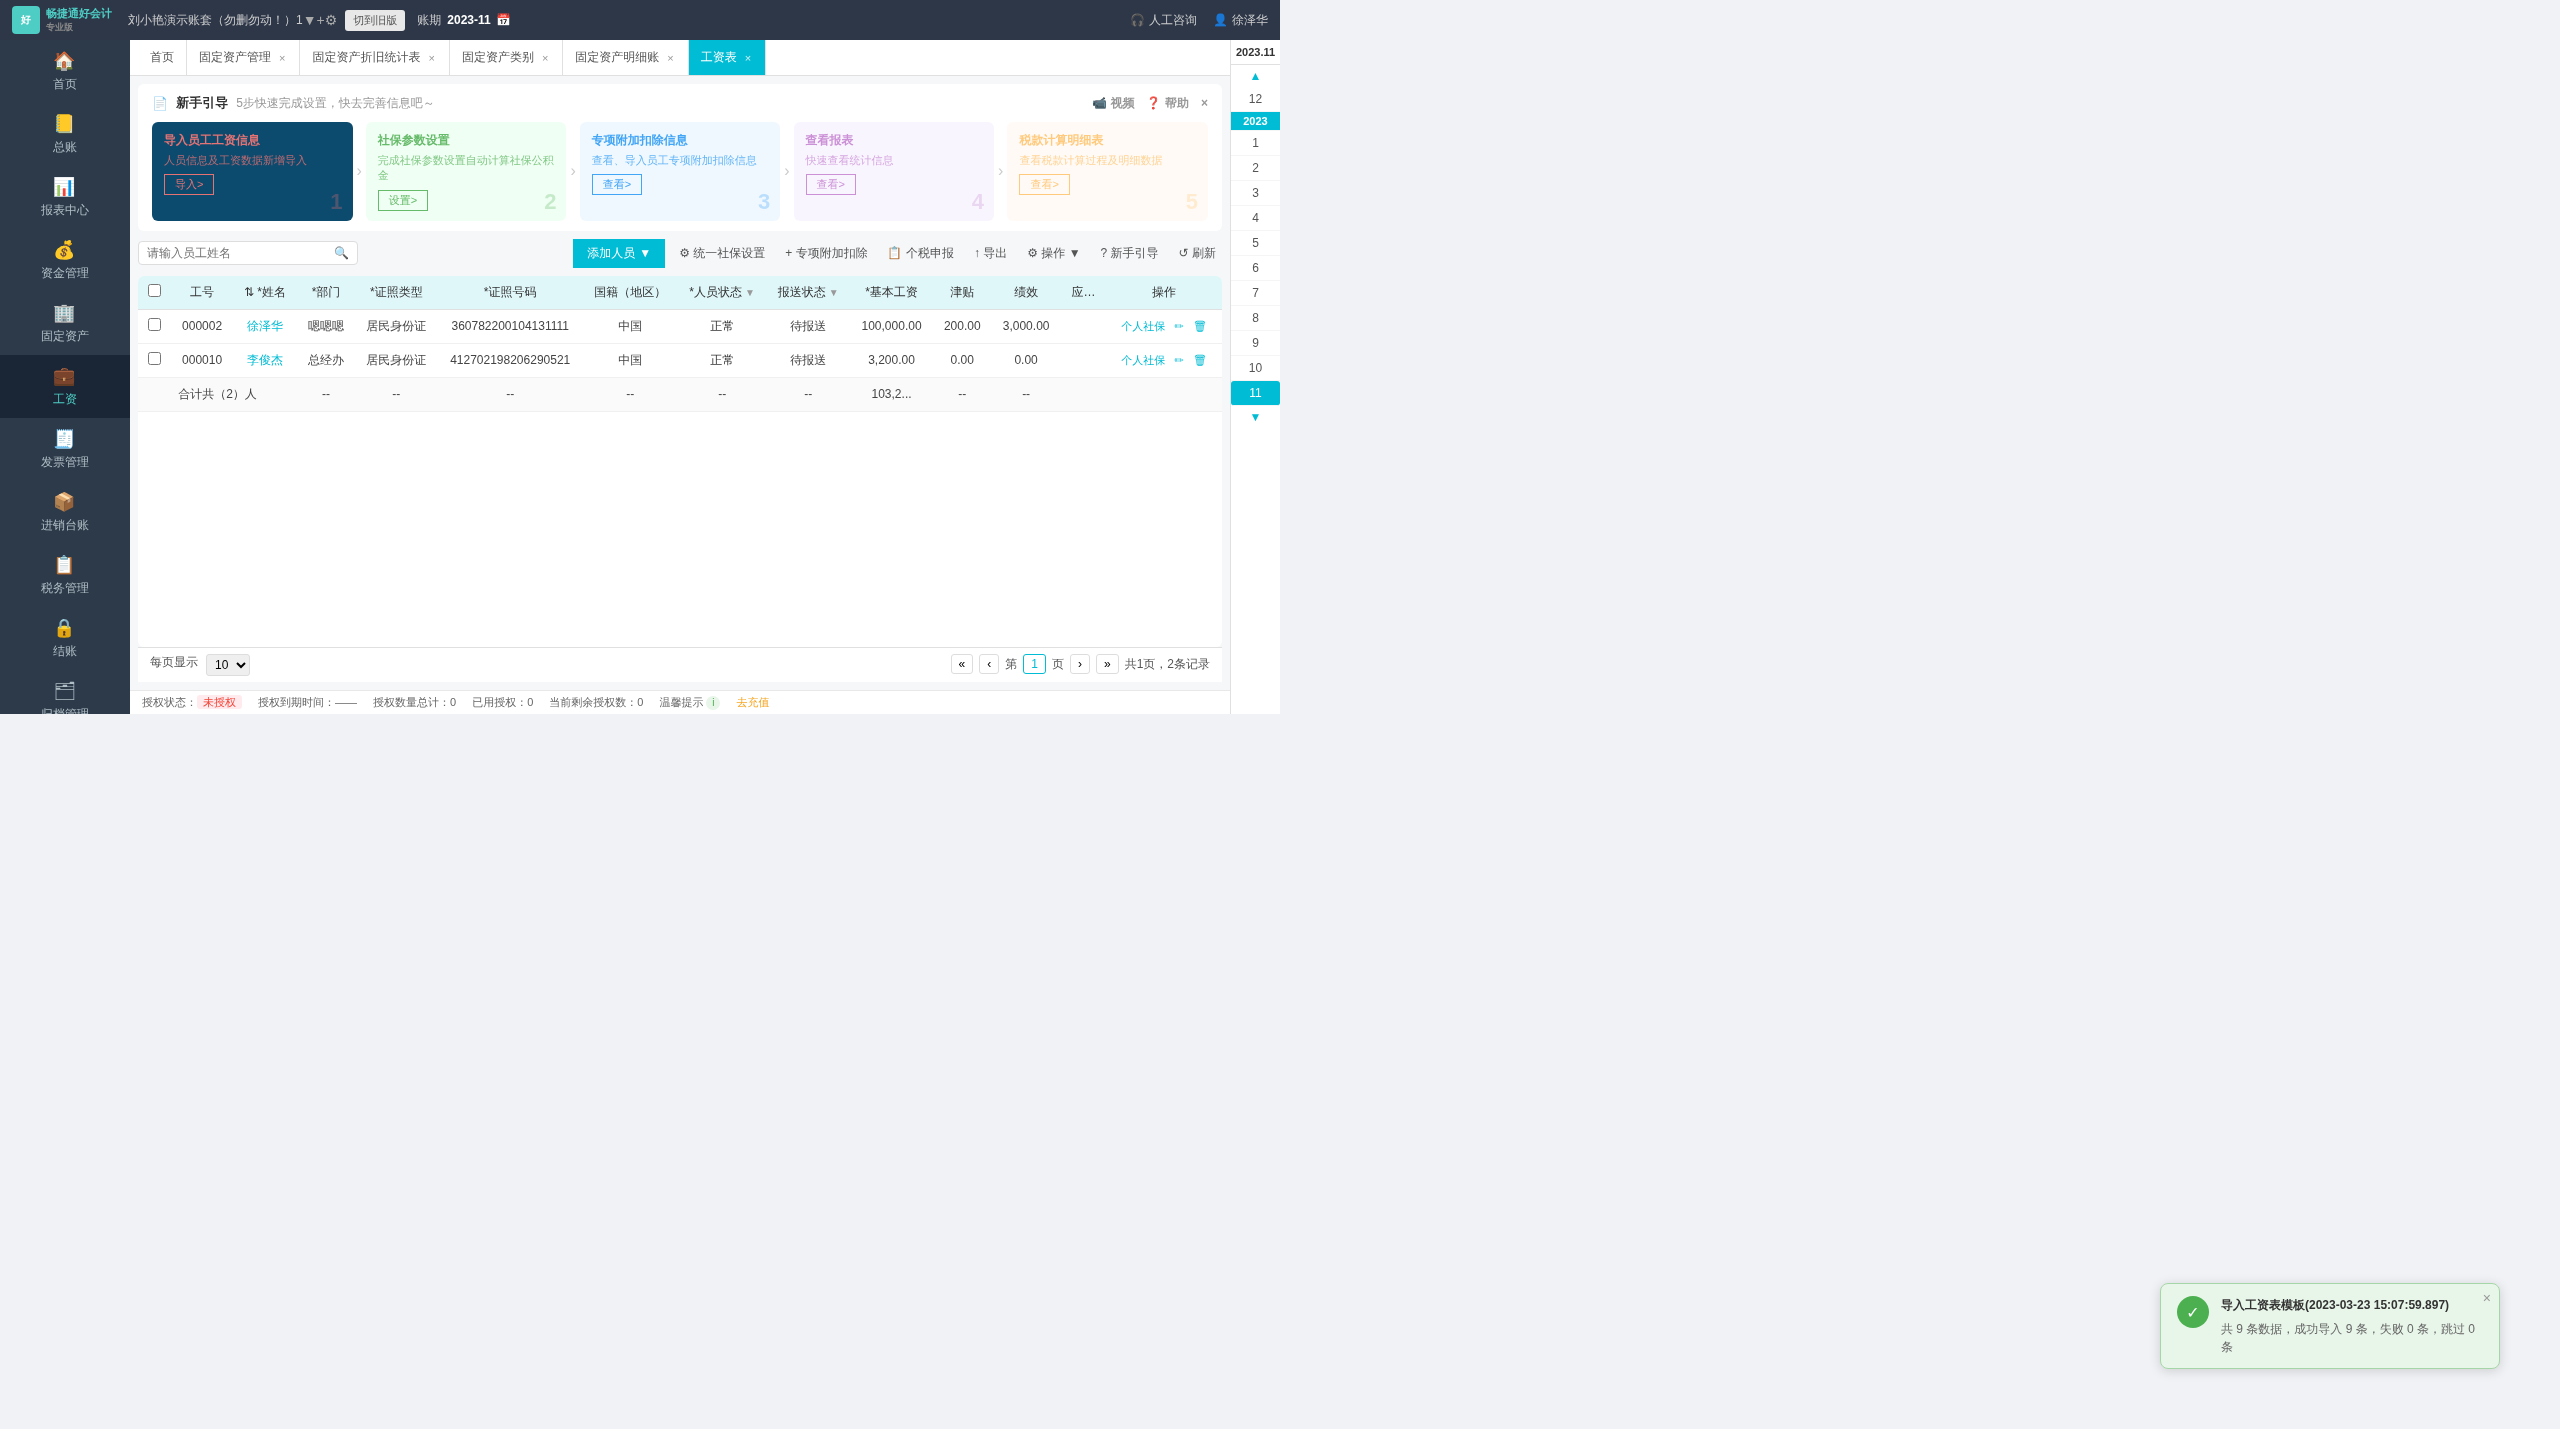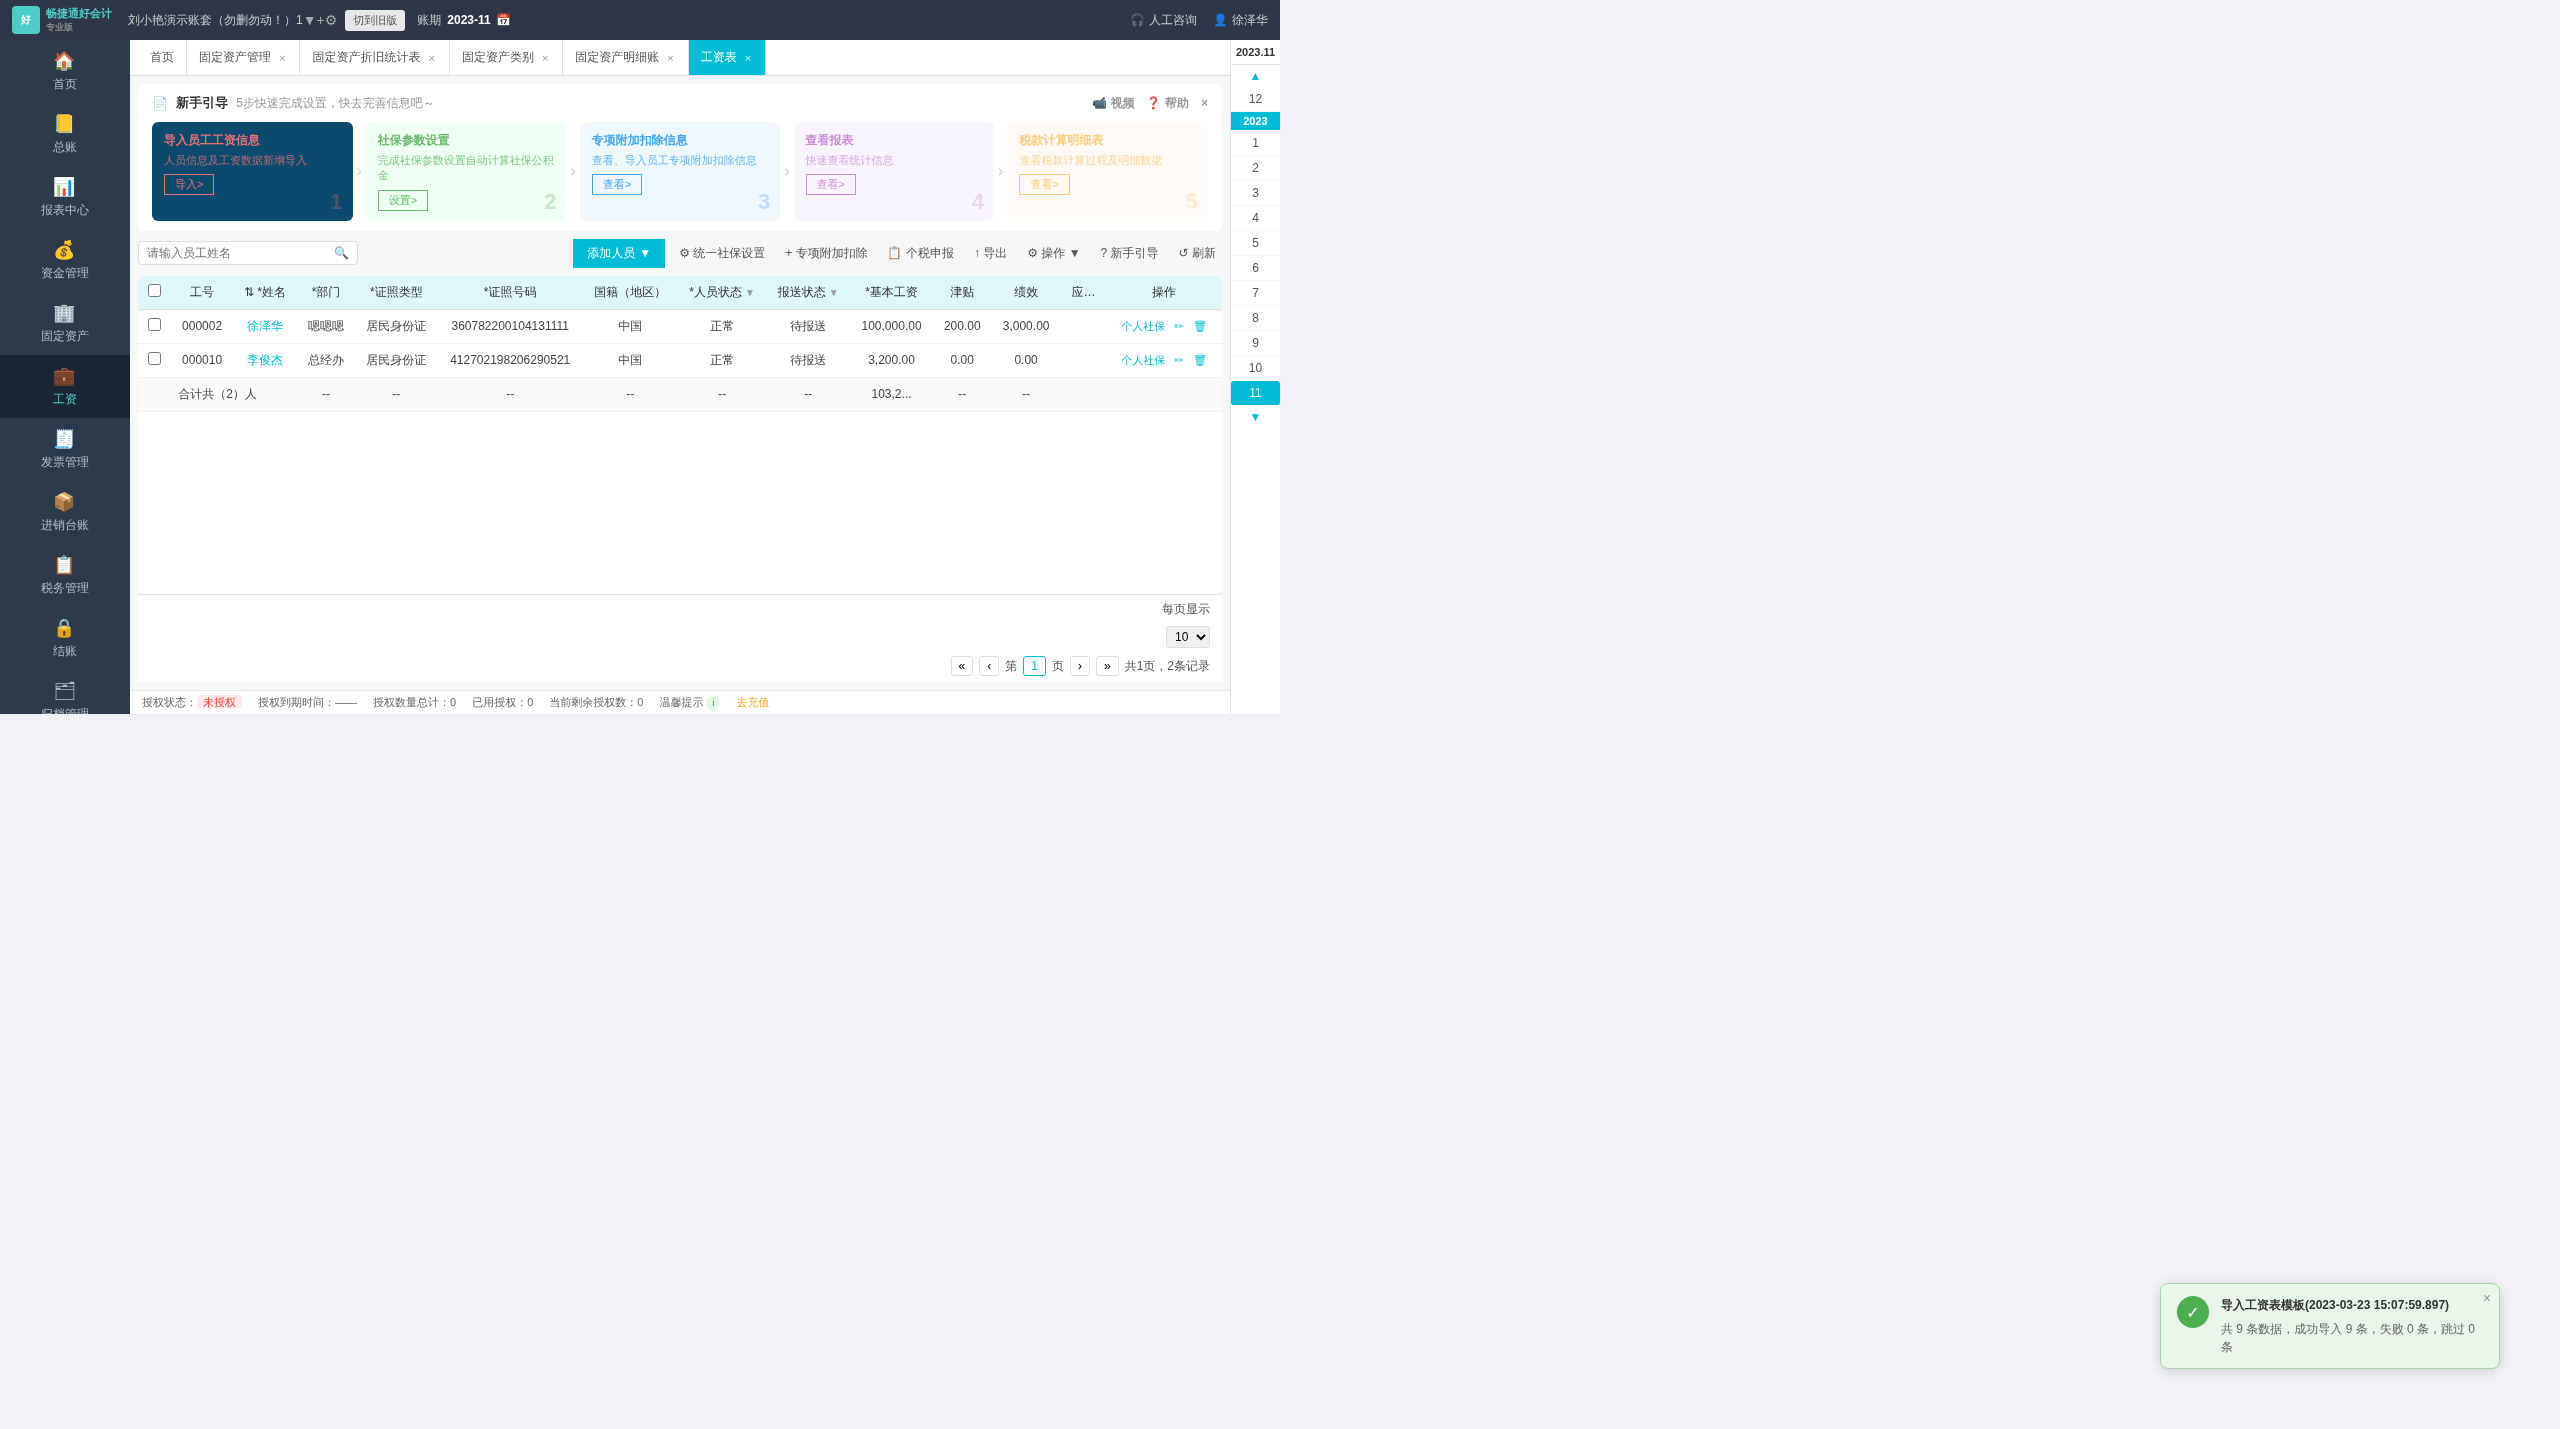--- a/index.html
+++ b/index.html
@@ -333,26 +333,25 @@
       font-size: 11px;
     }
     .checkbox-cell { width: 30px; }
 
     
     .footer-bar {
       background: #fff;
       border-top: 1px solid #e0e0e0;
       padding: 6px 12px;
       display: flex;
-      align-items: flex-end;
+      align-items: flex-start;
       gap: 8px;
       font-size: 12px;
       color: #555;
       flex-shrink: 0;
-      flex-direction: column;
     }
     .total-row {
       background: #fafafa;
       border-top: 1px solid #e0e0e0;
     }
     .total-row td {
       font-weight: 500;
     }
 
     

